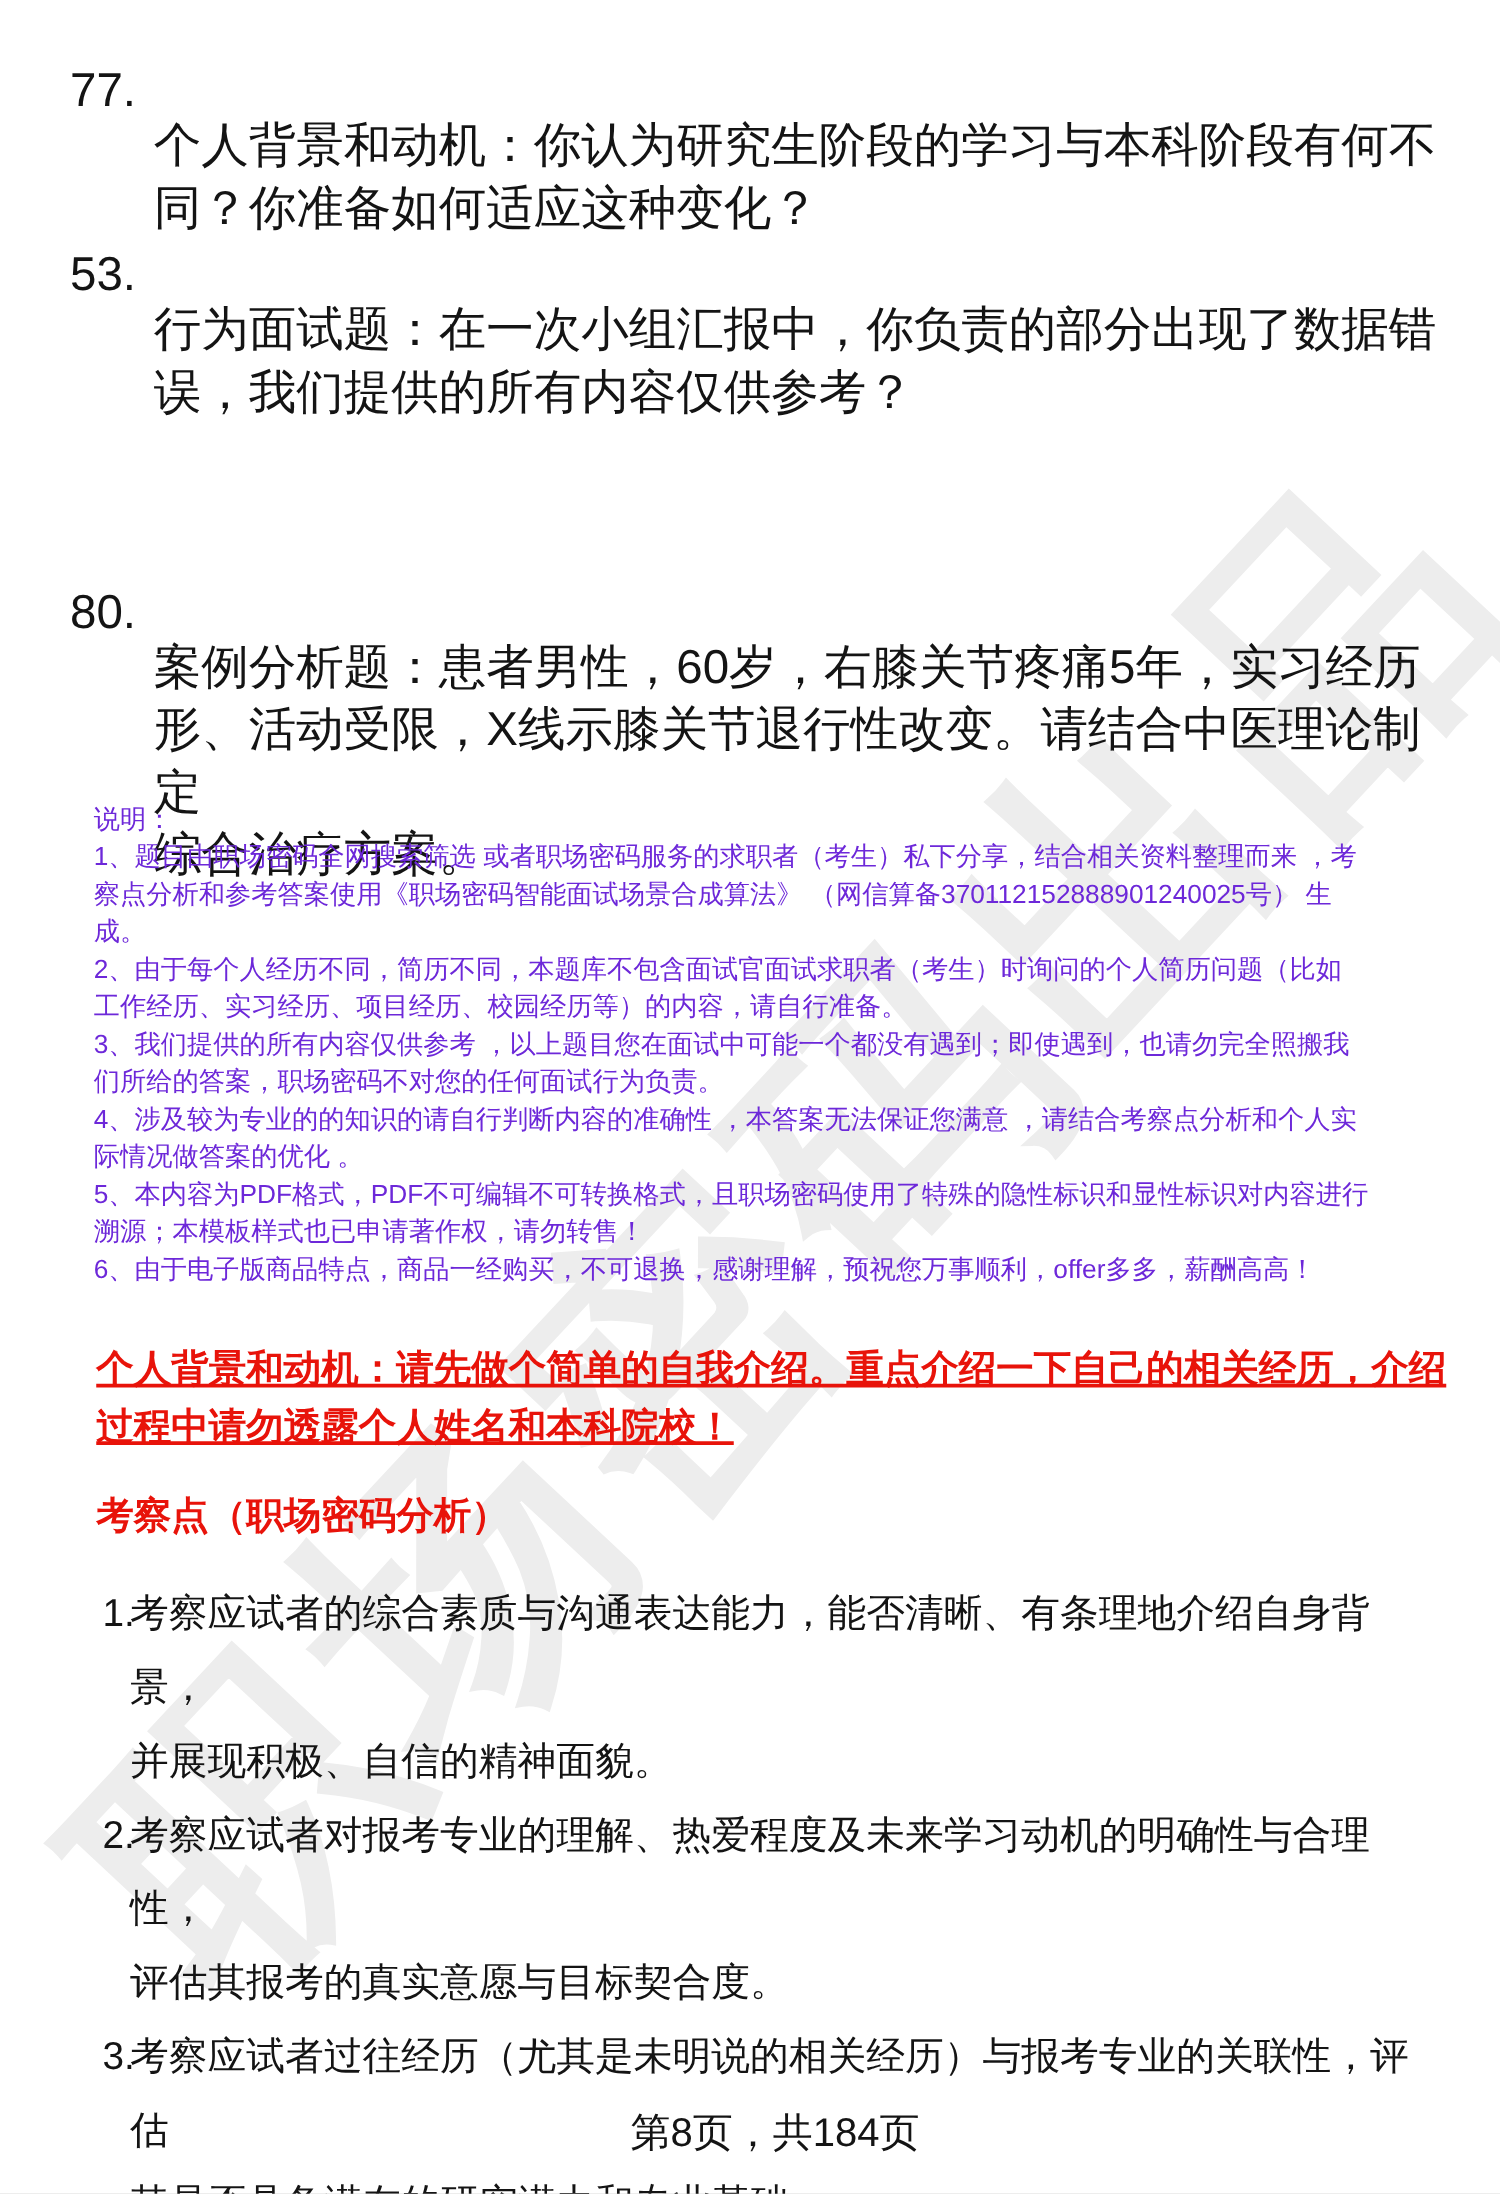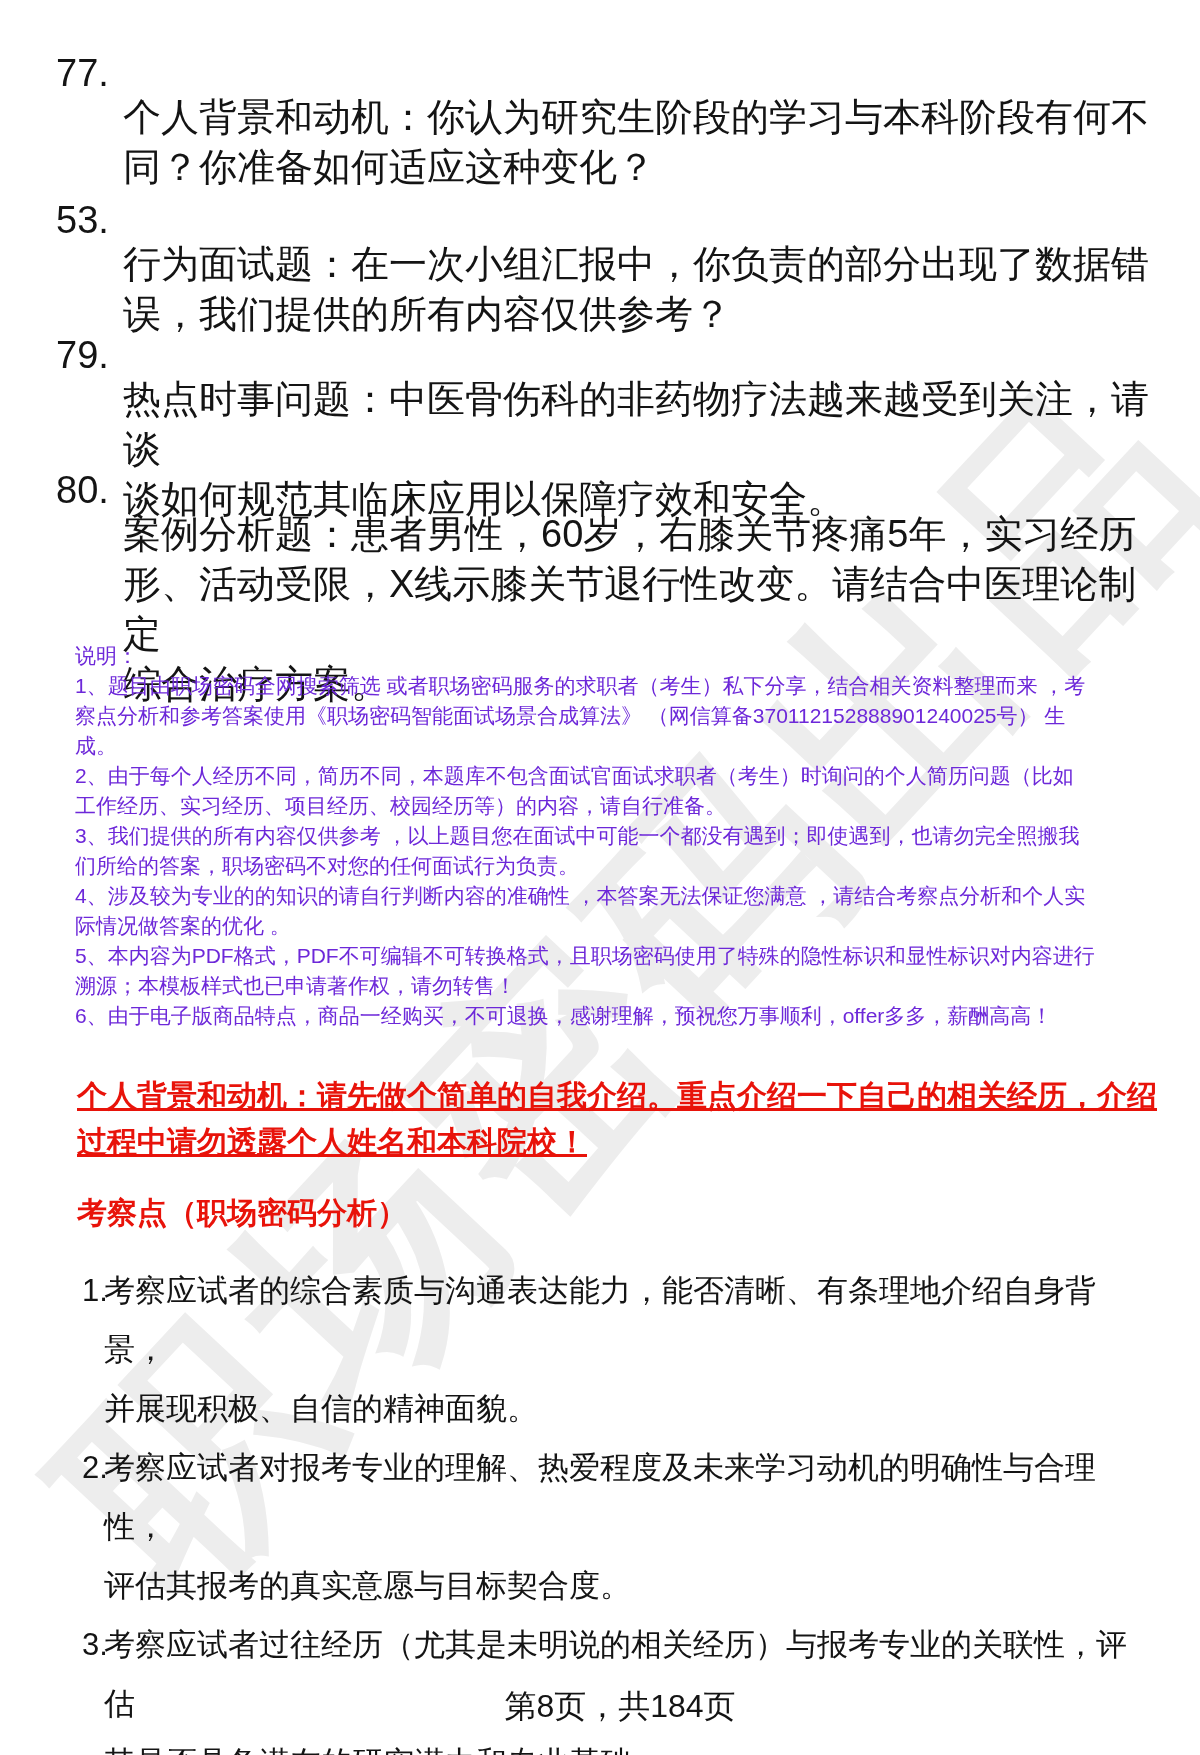--- a/index.html
+++ b/index.html
@@ -125,25 +125,20 @@
       <div class="qtext">个人背景和动机：你认为研究生阶段的学习与本科阶段有何不
 同？你准备如何适应这种变化？</div>
     </div>
 
     <div class="question" style="top:195px">
       <span class="qnum">53.</span>
       <div class="qtext">行为面试题：在一次小组汇报中，你负责的部分出现了数据错
 误，我们提供的所有内容仅供参考？</div>
     </div>
 
-    <div class="question" style="top:330px">
-      <span class="qnum">79.</span>
-      <div class="qtext">热点时事问题：中医骨伤科的非药物疗法越来越受到关注，请谈
-谈如何规范其临床应用以保障疗效和安全。</div>
-    </div>
 
     <div class="question" style="top:465px">
       <span class="qnum">80.</span>
       <div class="qtext">案例分析题：患者男性，60岁，右膝关节疼痛5年，实习经历
 形、活动受限，X线示膝关节退行性改变。请结合中医理论制定
 综合治疗方案。</div>
     </div>
 
     <div class="notes">说明：
 1、题目由职场密码全网搜索筛选 或者职场密码服务的求职者（考生）私下分享，结合相关资料整理而来 ，考

